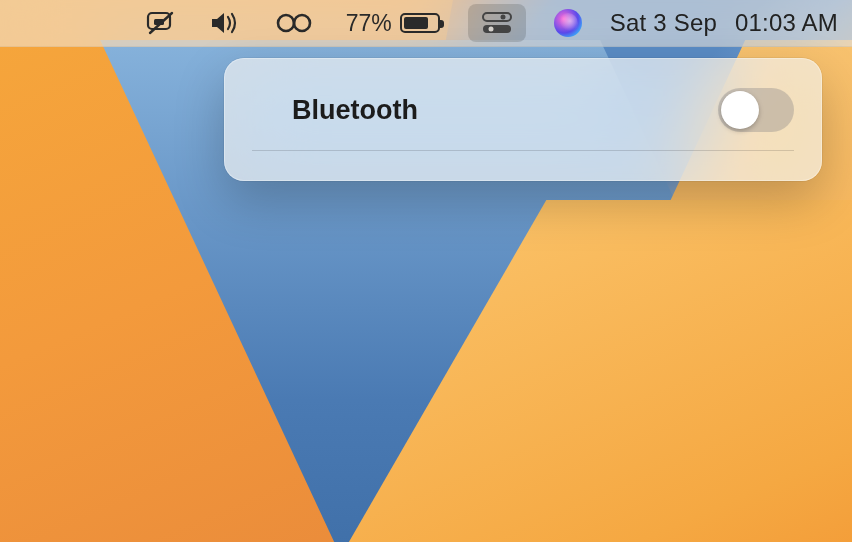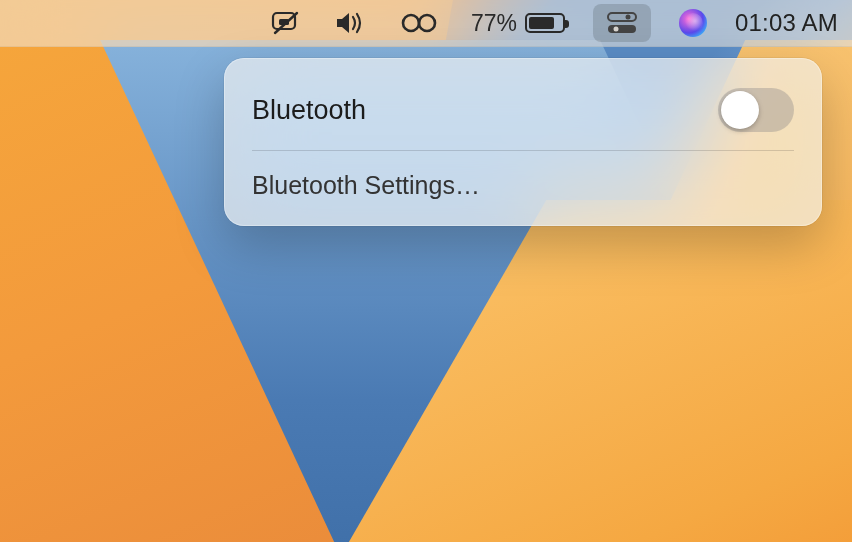--- a/index.html
+++ b/index.html
@@ -150,22 +150,23 @@
       padding: 20px 28px 20px 28px;
     }
     .popup-row {
       display: flex;
       align-items: center;
       justify-content: space-between;
       padding: 10px 0 18px 0;
     }
     .popup-title {
       font-size: 27px;
-      font-weight: 400;
+      font-weight: 700;
       color: #1c1c1c;
+      margin-left: 40px;
     }
     .toggle {
       width: 76px;
       height: 44px;
       background: rgba(120,120,128,0.32);
       border-radius: 22px;
       position: relative;
       cursor: pointer;
     }
     .toggle-knob {
@@ -241,26 +242,26 @@
       <rect x="1" y="13" width="28" height="8" rx="4" fill="#444"></rect>
       <circle cx="9" cy="17" r="2.5" fill="#d6d2cd"></circle>
     </svg>
   </div>
 
   <div class="item">
     <div class="siri-icon"></div>
   </div>
 
   <div class="datetime">
+    <span>Sat 3 Sep</span>
     <span>01:03 AM</span>
   </div>
 </div>
 
 <div class="popup">
   <div class="popup-row">
     <div class="popup-title">Bluetooth</div>
     <div class="toggle">
       <div class="toggle-knob"></div>
     </div>
   </div>
   <div class="popup-divider"></div>
-  <div class="popup-link">Bluetooth Settings…</div>
 </div>
 
 </body></html>

